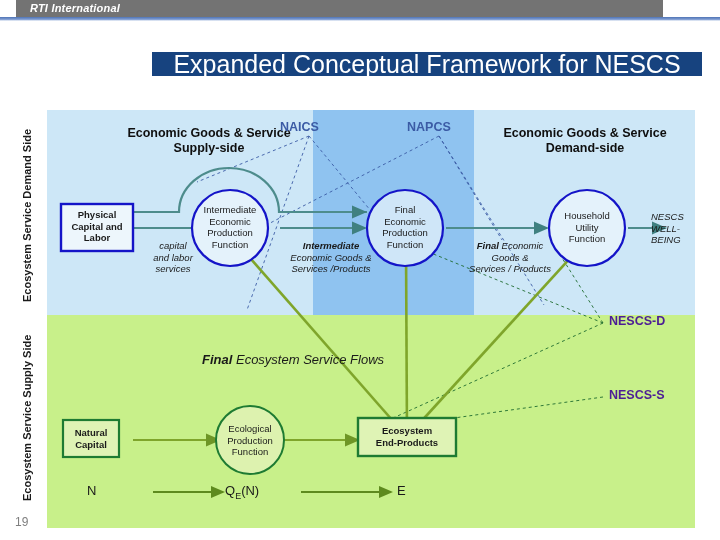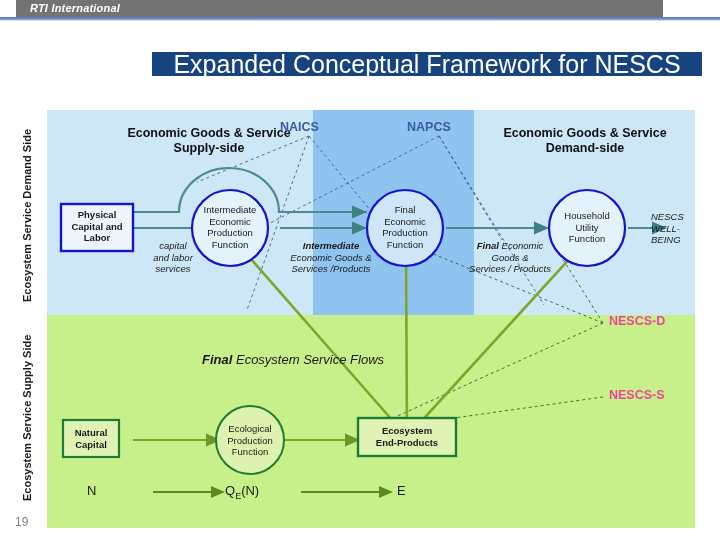--- a/index.html
+++ b/index.html
@@ -69,21 +69,21 @@
   }
   .flow-label b{font-style:italic;font-weight:bold;}
   .section-head{
     position:absolute;font-size:12.5px;line-height:15px;font-weight:bold;
     color:#0f0f0f;text-align:center;
   }
   .class-label{
     position:absolute;font-size:12.5px;font-weight:bold;color:#3B5BA5;
   }
   .nescs-label{
-    position:absolute;font-size:12.5px;font-weight:bold;color:#ec4899;
+    position:absolute;font-size:12.5px;font-weight:bold;color:#4c1d95;
   }
   .hw-label{
     position:absolute;font-size:9.5px;line-height:11.5px;font-style:italic;
     color:#1a1a1a;text-align:left;
   }
   .eq-label{
     position:absolute;font-size:13px;color:#1a1a1a;
   }
   .eq-label sub{font-size:9px;}
   .green-flow-title{

